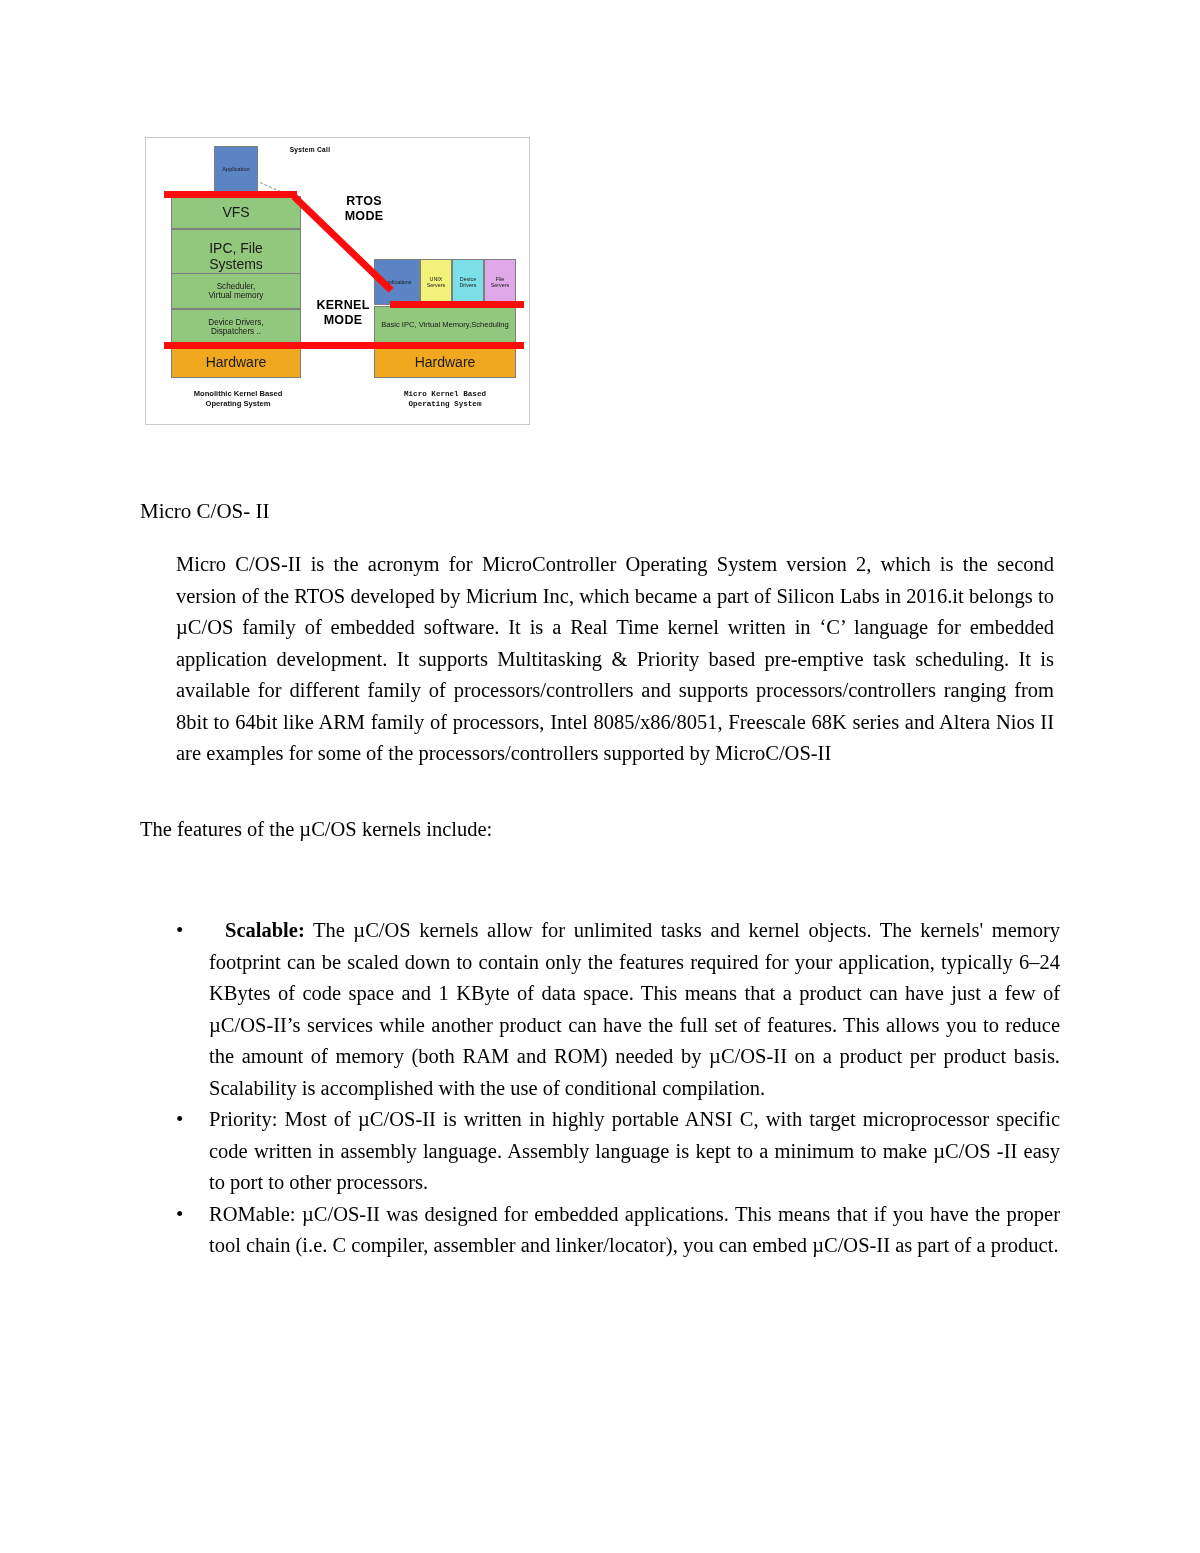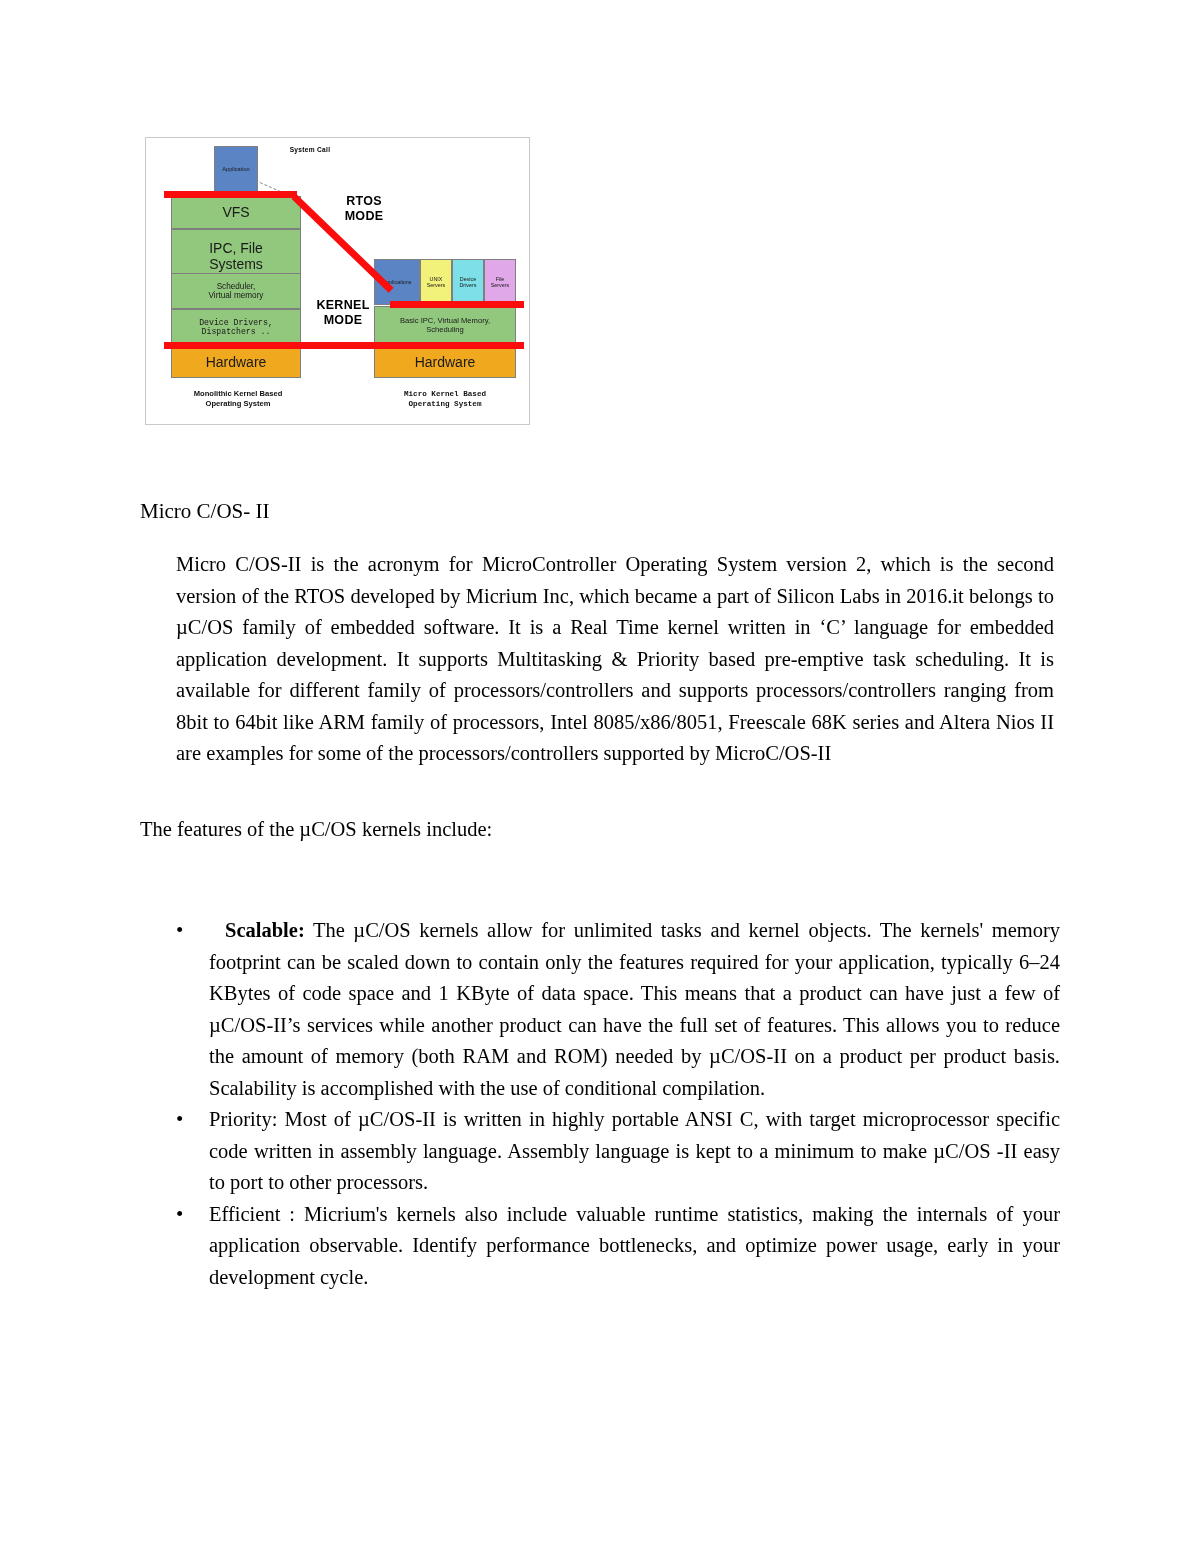--- a/index.html
+++ b/index.html
@@ -147,21 +147,21 @@
     <div class="fig-box" style="left:25px; top:91px; width:130px; height:56px; background:#92c77e; font-size:14px; flex-direction:column;">
       <span>IPC, File</span>
       <span>Systems</span>
     </div>
 
     <div class="fig-box" style="left:25px; top:135px; width:130px; height:36px; background:#92c77e; font-size:8.2px; flex-direction:column;">
       <span>Scheduler,</span>
       <span>Virtual memory</span>
     </div>
 
-    <div class="fig-box" style="left:25px; top:171px; width:130px; height:36px; background:#92c77e; font-size:8.2px; flex-direction:column;font-family:Liberation Mono, monospace;">
+    <div class="fig-box" style="left:25px; top:171px; width:130px; height:36px; background:#92c77e; font-size:8.2px; flex-direction:column;">
       <span>Device Drivers,</span>
       <span>Dispatchers ..</span>
     </div>
 
     <div class="fig-box" style="left:25px; top:209px; width:130px; height:31px; background:#f0a81e; font-size:14px;">Hardware</div>
 
     <div class="fig-box" style="left:228px; top:121px; width:46px; height:46px; background:#5b84c4; font-size:5.4px; flex-direction:column;">
       <span>Applications</span>
     </div>
     <div class="fig-box" style="left:274px; top:121px; width:32px; height:46px; background:#f2f27a; font-size:5.4px; flex-direction:column;">
@@ -170,21 +170,21 @@
     </div>
     <div class="fig-box" style="left:306px; top:121px; width:32px; height:46px; background:#7de0e8; font-size:5.4px; flex-direction:column;">
       <span>Device</span>
       <span>Drivers</span>
     </div>
     <div class="fig-box" style="left:338px; top:121px; width:32px; height:46px; background:#e0a8e8; font-size:5.4px; flex-direction:column;">
       <span>File</span>
       <span>Servers</span>
     </div>
 
-    <div class="fig-box" style="left:228px; top:168px; width:142px; height:39px; background:#92c77e; font-size:7.6px; flex-direction:column;">
+    <div class="fig-box" style="left:228px; top:168px; width:142px; height:39px; background:#92c77e; font-size:7.6px; flex-direction:row;">
       <span>Basic IPC, Virtual Memory,</span>
       <span>Scheduling</span>
     </div>
 
     <div class="fig-box" style="left:228px; top:209px; width:142px; height:31px; background:#f0a81e; font-size:14px;">Hardware</div>
 
     <div class="redbar" style="left:18px; top:53px; width:133px; height:7px;"></div>
     <div class="reddiag" style="left:148px; top:55px; width:135px; height:7px; transform:rotate(44deg);"></div>
     <div class="redbar" style="left:244px; top:163px; width:134px; height:7px;"></div>
 
@@ -218,15 +218,15 @@
 <div class="doc-p flush" style="top:814px;">The features of the µC/OS kernels include:</div>
 
 <ul class="bullets">
   <li>
     <b class="lead-term">Scalable:</b><span> The µC/OS kernels allow for unlimited tasks and kernel objects. The kernels' memory footprint can be scaled down to contain only the features required for your application, typically 6–24 KBytes of code space and 1 KByte of data space. This means that a product can have just a few of µC/OS-II’s services while another product can have the full set of features. This allows you to reduce the amount of memory (both RAM and ROM) needed by µC/OS-II on a product per product basis. Scalability is accomplished with the use of conditional compilation.</span>
   </li>
   <li>
     <span>Priority:</span><span> Most of µC/OS-II is written in highly portable ANSI  C, with target microprocessor specific code written in assembly language. Assembly language is kept to a minimum to make µC/OS -II easy to port to other processors.</span>
   </li>
   <li>
-    <span>Efficient :</span><span> Micrium's kernels also include valuable runtime statistics, making the internals of your application observable. Identify performance bottlenecks, and optimize power usage, early in your development cycle.</span>
+    <span>ROMable:</span><span> µC/OS-II was designed for embedded applications. This means that if you have the proper tool chain (i.e. C compiler, assembler and linker/locator), you can embed µC/OS-II as part of a product.</span>
   </li>
 </ul>
 
 </body></html>

